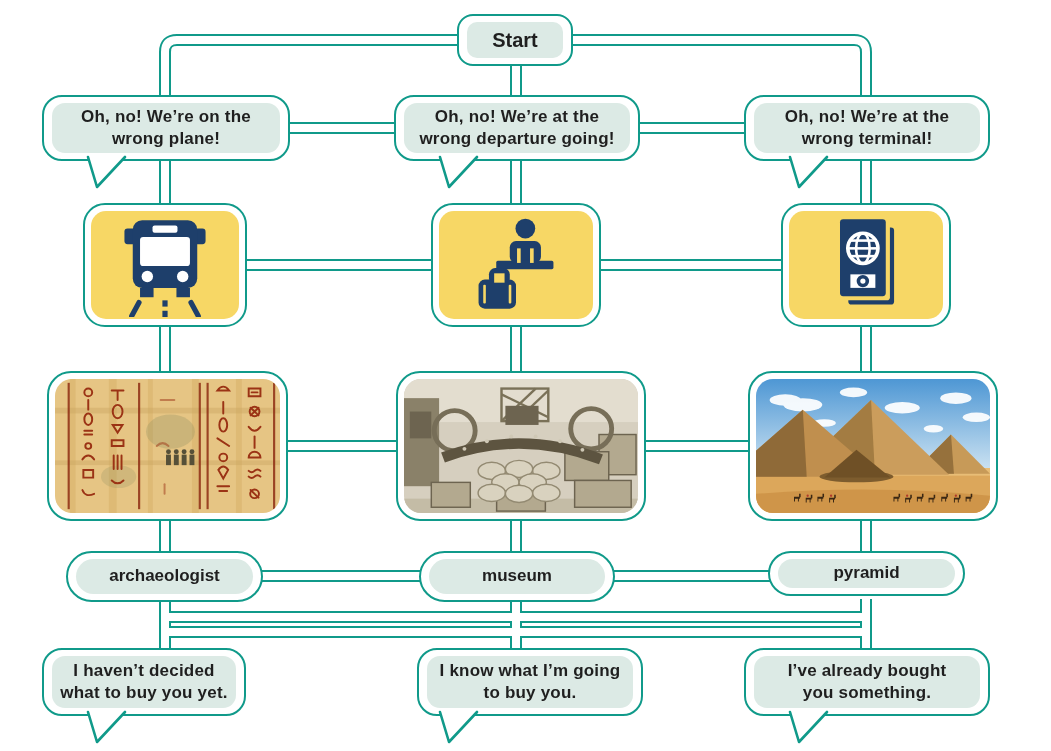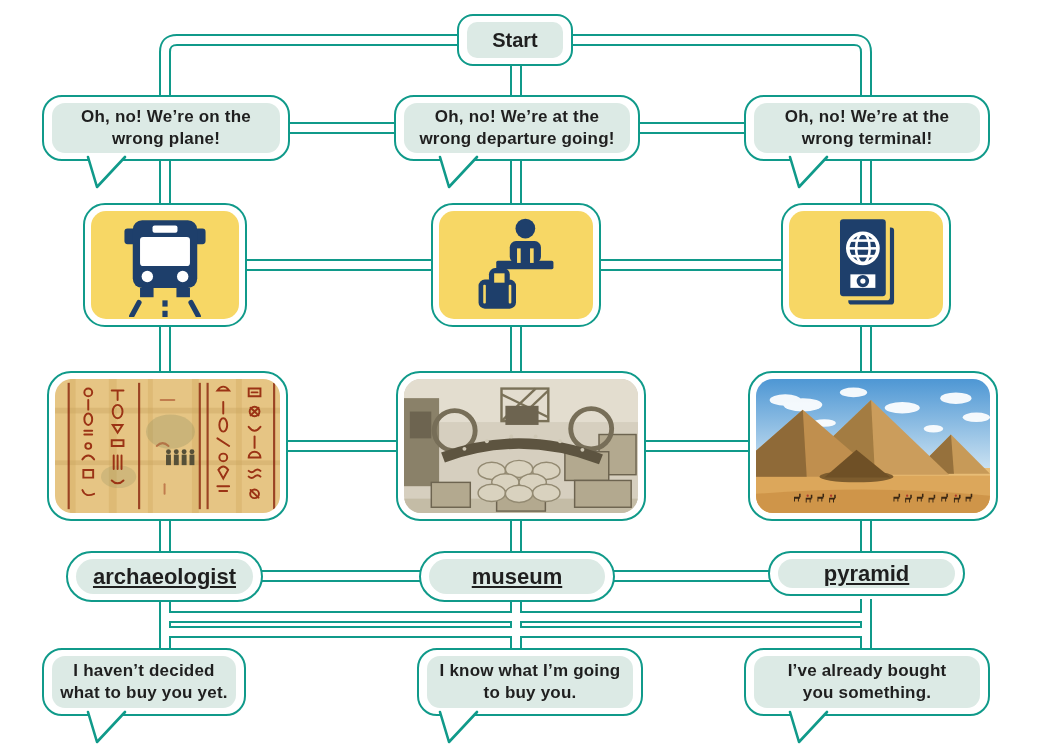--- a/index.html
+++ b/index.html
@@ -10,21 +10,21 @@
          font-family:"Liberation Sans","DejaVu Sans",sans-serif;color:var(--ink);}
   .tracks{position:absolute;left:0;top:0;z-index:1;}
   .node{position:absolute;background:#fff;border:2.5px solid var(--teal);box-sizing:border-box;z-index:3;}
   .inner{position:absolute;inset:6px 8px;background:var(--fill);display:flex;flex-direction:column;
          align-items:center;justify-content:center;text-align:center;font-weight:700;line-height:1.32;}
   .start{border-radius:16px;}
   .start .inner{border-radius:10px;font-size:20px;}
   .bubble{border-radius:20px;}
   .bubble .inner{border-radius:13px;font-size:17px;letter-spacing:.2px;}
   .pill{border-radius:26px;}
-  .pill .inner{border-radius:19px;font-size:22px;text-decoration:underline;}
+  .pill .inner{border-radius:19px;font-size:17px;}
   .icon-card{border-radius:22px;}
   .icon-card .yellow{position:absolute;inset:6px;background:var(--yellow);border-radius:15px;
         display:flex;align-items:center;justify-content:center;}
   .photo{border-radius:24px;padding:6px;z-index:3;}
   .photo .ph-inner{width:100%;height:100%;border-radius:17px;overflow:hidden;position:relative;}
   .photo .ph-inner svg{display:block;width:100%;height:100%;}
   .tail{position:absolute;z-index:4;overflow:visible;}
   .tail path{fill:#fff;stroke:var(--teal);stroke-width:2.6;stroke-linejoin:round;stroke-linecap:round;}
   .t-teal{fill:none;stroke:var(--teal);stroke-width:12;}
   .t-white{fill:none;stroke:#fff;stroke-width:8;}

